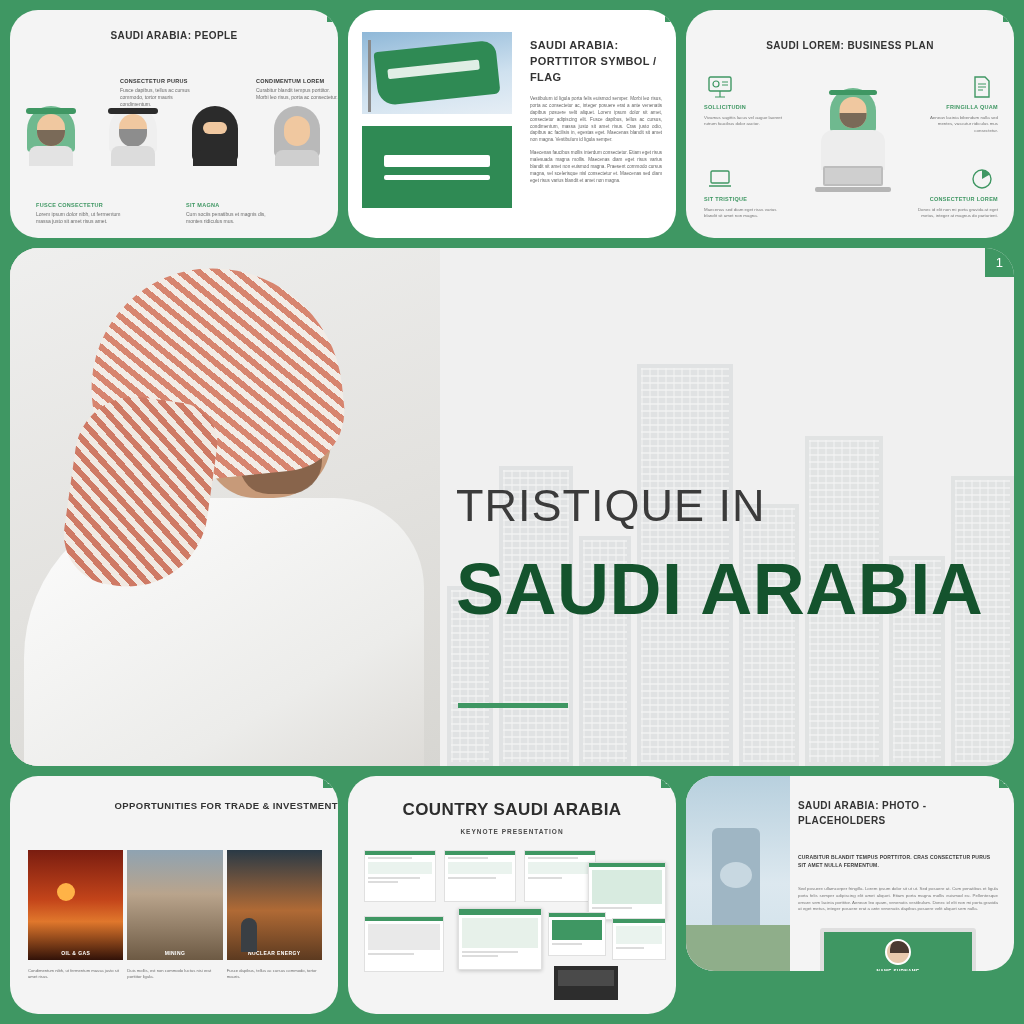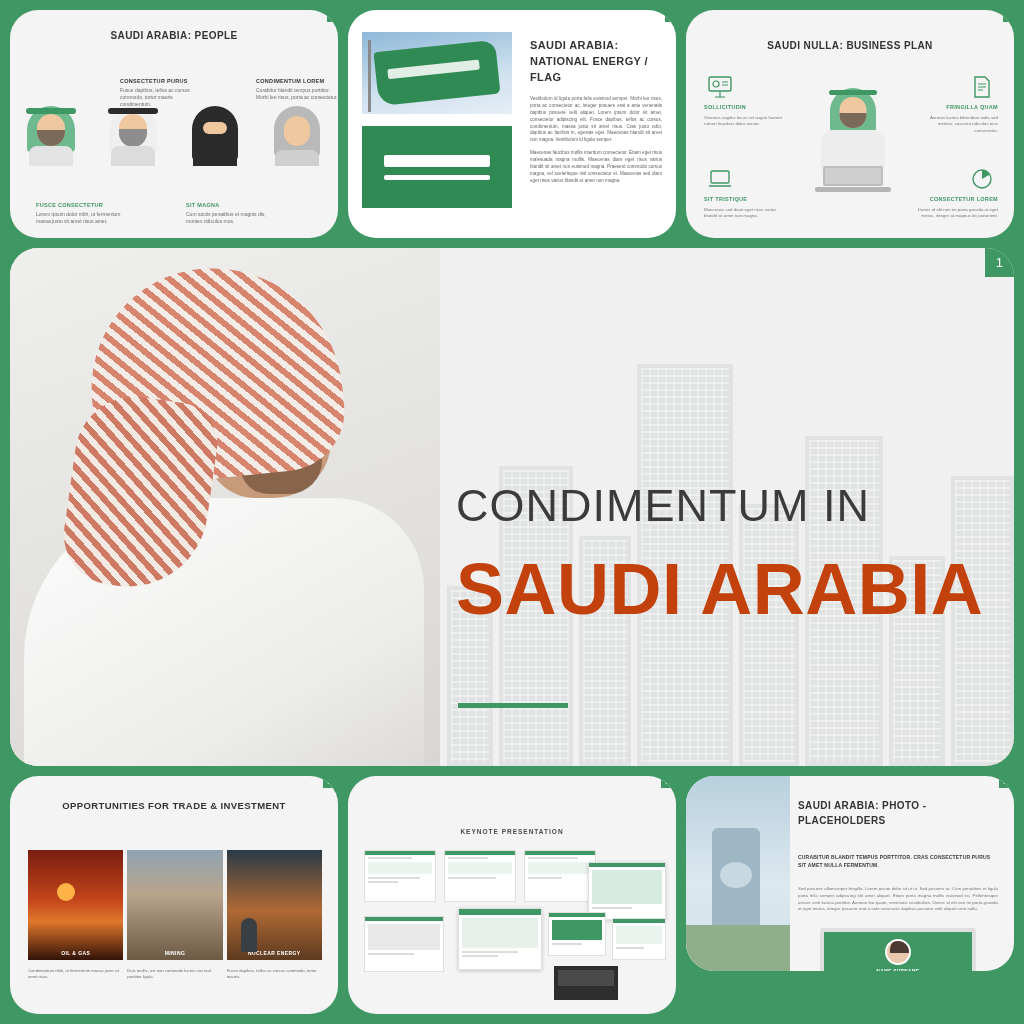--- a/index.html
+++ b/index.html
@@ -109,27 +109,27 @@
   .hp-beard { position: absolute; left: 230px; top: 188px; width: 82px; height: 58px; background: #7d5a43; border-radius: 16px 30px 40px 34px; opacity: .85; }
   .hp-body { position: absolute; left: 14px; top: 250px; width: 400px; height: 270px; background: linear-gradient(150deg,#fdfdfd 0%,#ececea 70%,#dddbd7 100%); border-radius: 160px 90px 0 0; }
   .hero-city { position: absolute; right: 0; top: 40px; width: 575px; height: 478px; opacity: .28; }
   .bld { position: absolute; bottom: 0; background: #b9c0c2; }
   .bld:before { content: ""; position: absolute; inset: 4px; background:
       repeating-linear-gradient(to bottom, rgba(255,255,255,.65) 0 2px, transparent 2px 7px),
       repeating-linear-gradient(to right, rgba(255,255,255,.5) 0 2px, transparent 2px 8px); }
   .hero-text { position: absolute; left: 446px; top: 0; width: 558px; height: 100%; }
   .hero-sub { position: absolute; top: 72px; left: 0; font-size: 15px; letter-spacing: 1.6px; color: #6b6b6b; font-weight: bold; }
   .hero-h1 { position: absolute; top: 232px; left: 0; font-size: 45px; letter-spacing: 1px; color: #3b3b3b; font-weight: normal; }
-  .hero-h2 { position: absolute; top: 300px; left: 0; font-size: 72px; letter-spacing: .5px; color: #c2410c; font-weight: bold; }
+  .hero-h2 { position: absolute; top: 300px; left: 0; font-size: 72px; letter-spacing: .5px; color: #14532d; font-weight: bold; }
   .hero-rule { position: absolute; top: 455px; left: 2px; width: 110px; height: 5px; background: #3f9763; }
 
   
   
   #s-trade { left: 10px; top: 776px; width: 328px; height: 238px; }
-  #s-trade .slide-title { position: absolute; top: 24px; left: 0; width: 100%; text-align: center; font-size: 9.5px; }
+  #s-trade .slide-title { position: absolute; top: 24px; left: 0; width: 100%; text-align: right; font-size: 9.5px; }
   .trade-imgs { position: absolute; top: 74px; left: 18px; width: 294px; height: 110px; display: flex; gap: 4px; }
   .ti { position: relative; flex: 1; overflow: hidden; }
   .ti1 { background: linear-gradient(180deg,#7a1d10 0%,#c3441a 45%,#e0772c 65%,#321208 100%); }
   .ti1:after { content: ""; position: absolute; left: 30%; top: 30%; width: 18px; height: 18px; background: #ffb347; border-radius: 50%; }
   .ti2 { background: linear-gradient(180deg,#8fa3b2 0%,#b9a48c 40%,#6d5a44 100%); }
   .ti3 { background: linear-gradient(180deg,#2a3a46 0%,#b06a35 55%,#5c3a20 100%); }
   .ti3:after { content: ""; position: absolute; left: 14px; bottom: 8px; width: 16px; height: 34px; background: #3a3f44; border-radius: 8px 8px 0 0; }
   .ti-lab { position: absolute; left: 0; bottom: 0; width: 100%; text-align: center; font-size: 5px; font-weight: bold; color: #fff; letter-spacing: .4px; padding-bottom: 4px; }
   .trade-caps { position: absolute; top: 192px; left: 18px; width: 294px; display: flex; gap: 4px; }
   .trade-caps div { flex: 1; font-size: 4.2px; line-height: 1.45; color: #6d6d6d; }
@@ -220,30 +220,30 @@
 
     <div class="flag-photo">
       <div class="pole"></div>
         <div class="cloth"></div>
     </div>
     <div class="flag-flat">
       <div class="script"></div>
       <div class="sword"></div>
     </div>
 
-    <div class="slide-title">SAUDI ARABIA: NATIONAL ENERGY / FLAG</div>
+    <div class="slide-title">SAUDI ARABIA: PORTTITOR SYMBOL / FLAG</div>
     <div class="flag-body">
       <p>Vestibulum id ligula porta felis euismod semper. Morbi leo risus, porta ac consectetur ac, integer posuere erat a ante venenatis dapibus posuere velit aliquet. Lorem ipsum dolor sit amet, consectetur adipiscing elit. Fusce dapibus, tellus ac cursus, condimentum, massa justo sit amet risus. Cras justo odio, dapibus ac facilisis in, egestas eget. Maecenas blandit sit amet non magna. Vestibulum id ligula semper.</p>
       <p>Maecenas faucibus mollis interdum consectetur. Etiam eget risus malesuada magna mollis. Maecenas diam eget risus varius blandit sit amet non euismod magna. Praesent commodo cursus magna, vel scelerisque nisl consectetur et. Maecenas sed diam eget risus varius blandit et amet non magna.</p>
     </div>
   </div>
 
   <div class="slide" id="s-biz">
     <div class="slide-num">5</div>
-    <div class="slide-title">SAUDI NULLA: BUSINESS PLAN</div>
+    <div class="slide-title">SAUDI LOREM: BUSINESS PLAN</div>
 
     <div class="biz-ic" style="left:22px; top:66px;">
       <svg viewBox="0 0 24 22" width="24" height="22">
           <rect x="1" y="1" width="22" height="14" rx="1.5" fill="none" stroke="#3f9763" stroke-width="1.4"></rect>
           <circle cx="8" cy="8" r="3" fill="none" stroke="#3f9763" stroke-width="1.2"></circle>
           <path d="M14 6h6M14 9h6M12 15v6M7 21h10" stroke="#3f9763" stroke-width="1.2" fill="none"></path>
         </svg>
     </div>
     <div class="biz-item" style="left:18px; top:94px;">
       <b>SOLLICITUDIN</b>
@@ -314,21 +314,21 @@
       <div class="bld" style="left:140px; width:52px; height:230px;"></div>
       <div class="bld" style="left:198px; width:96px; height:402px;"></div>
       <div class="bld" style="left:300px; width:60px; height:262px;"></div>
       <div class="bld" style="left:366px; width:78px; height:330px;"></div>
       <div class="bld" style="left:450px; width:56px; height:210px;"></div>
       <div class="bld" style="left:512px; width:63px; height:290px;"></div>
       <div class="bld" style="left:8px; width:46px; height:180px;"></div>
     </div>
 
     <div class="hero-text">
-      <div class="hero-h1">CONDIMENTUM IN</div>
+      <div class="hero-h1">TRISTIQUE IN</div>
       <div class="hero-h2">SAUDI ARABIA</div>
       <div class="hero-rule"></div>
     </div>
   </div>
 
   <div class="slide" id="s-trade">
     <div class="slide-num">15</div>
     <div class="slide-title">OPPORTUNITIES FOR TRADE &amp; INVESTMENT</div>
 
     <div class="trade-imgs">
@@ -345,20 +345,21 @@
 
     <div class="trade-caps">
       <div>Condimentum nibh, ut fermentum massa justo sit amet risus.</div>
       <div>Duis mollis, est non commodo luctus nisi erat porttitor ligula.</div>
       <div>Fusce dapibus, tellus ac cursus commodo, tortor mauris.</div>
     </div>
   </div>
 
   <div class="slide" id="s-country">
     <div class="slide-num">16</div>
+    <div class="ct-title">COUNTRY SAUDI ARABIA</div>
     <div class="ct-sub">KEYNOTE PRESENTATION</div>
 
     <div class="mock" style="left:16px; top:74px; width:72px; height:52px;">
       <div class="mh"></div>
         <div class="ml" style="width:44px;"></div>
         <div class="mg"></div>
         <div class="ml" style="width:52px;"></div>
         <div class="ml" style="width:30px;"></div>
     </div>
     <div class="mock" style="left:96px; top:74px; width:72px; height:52px;">

